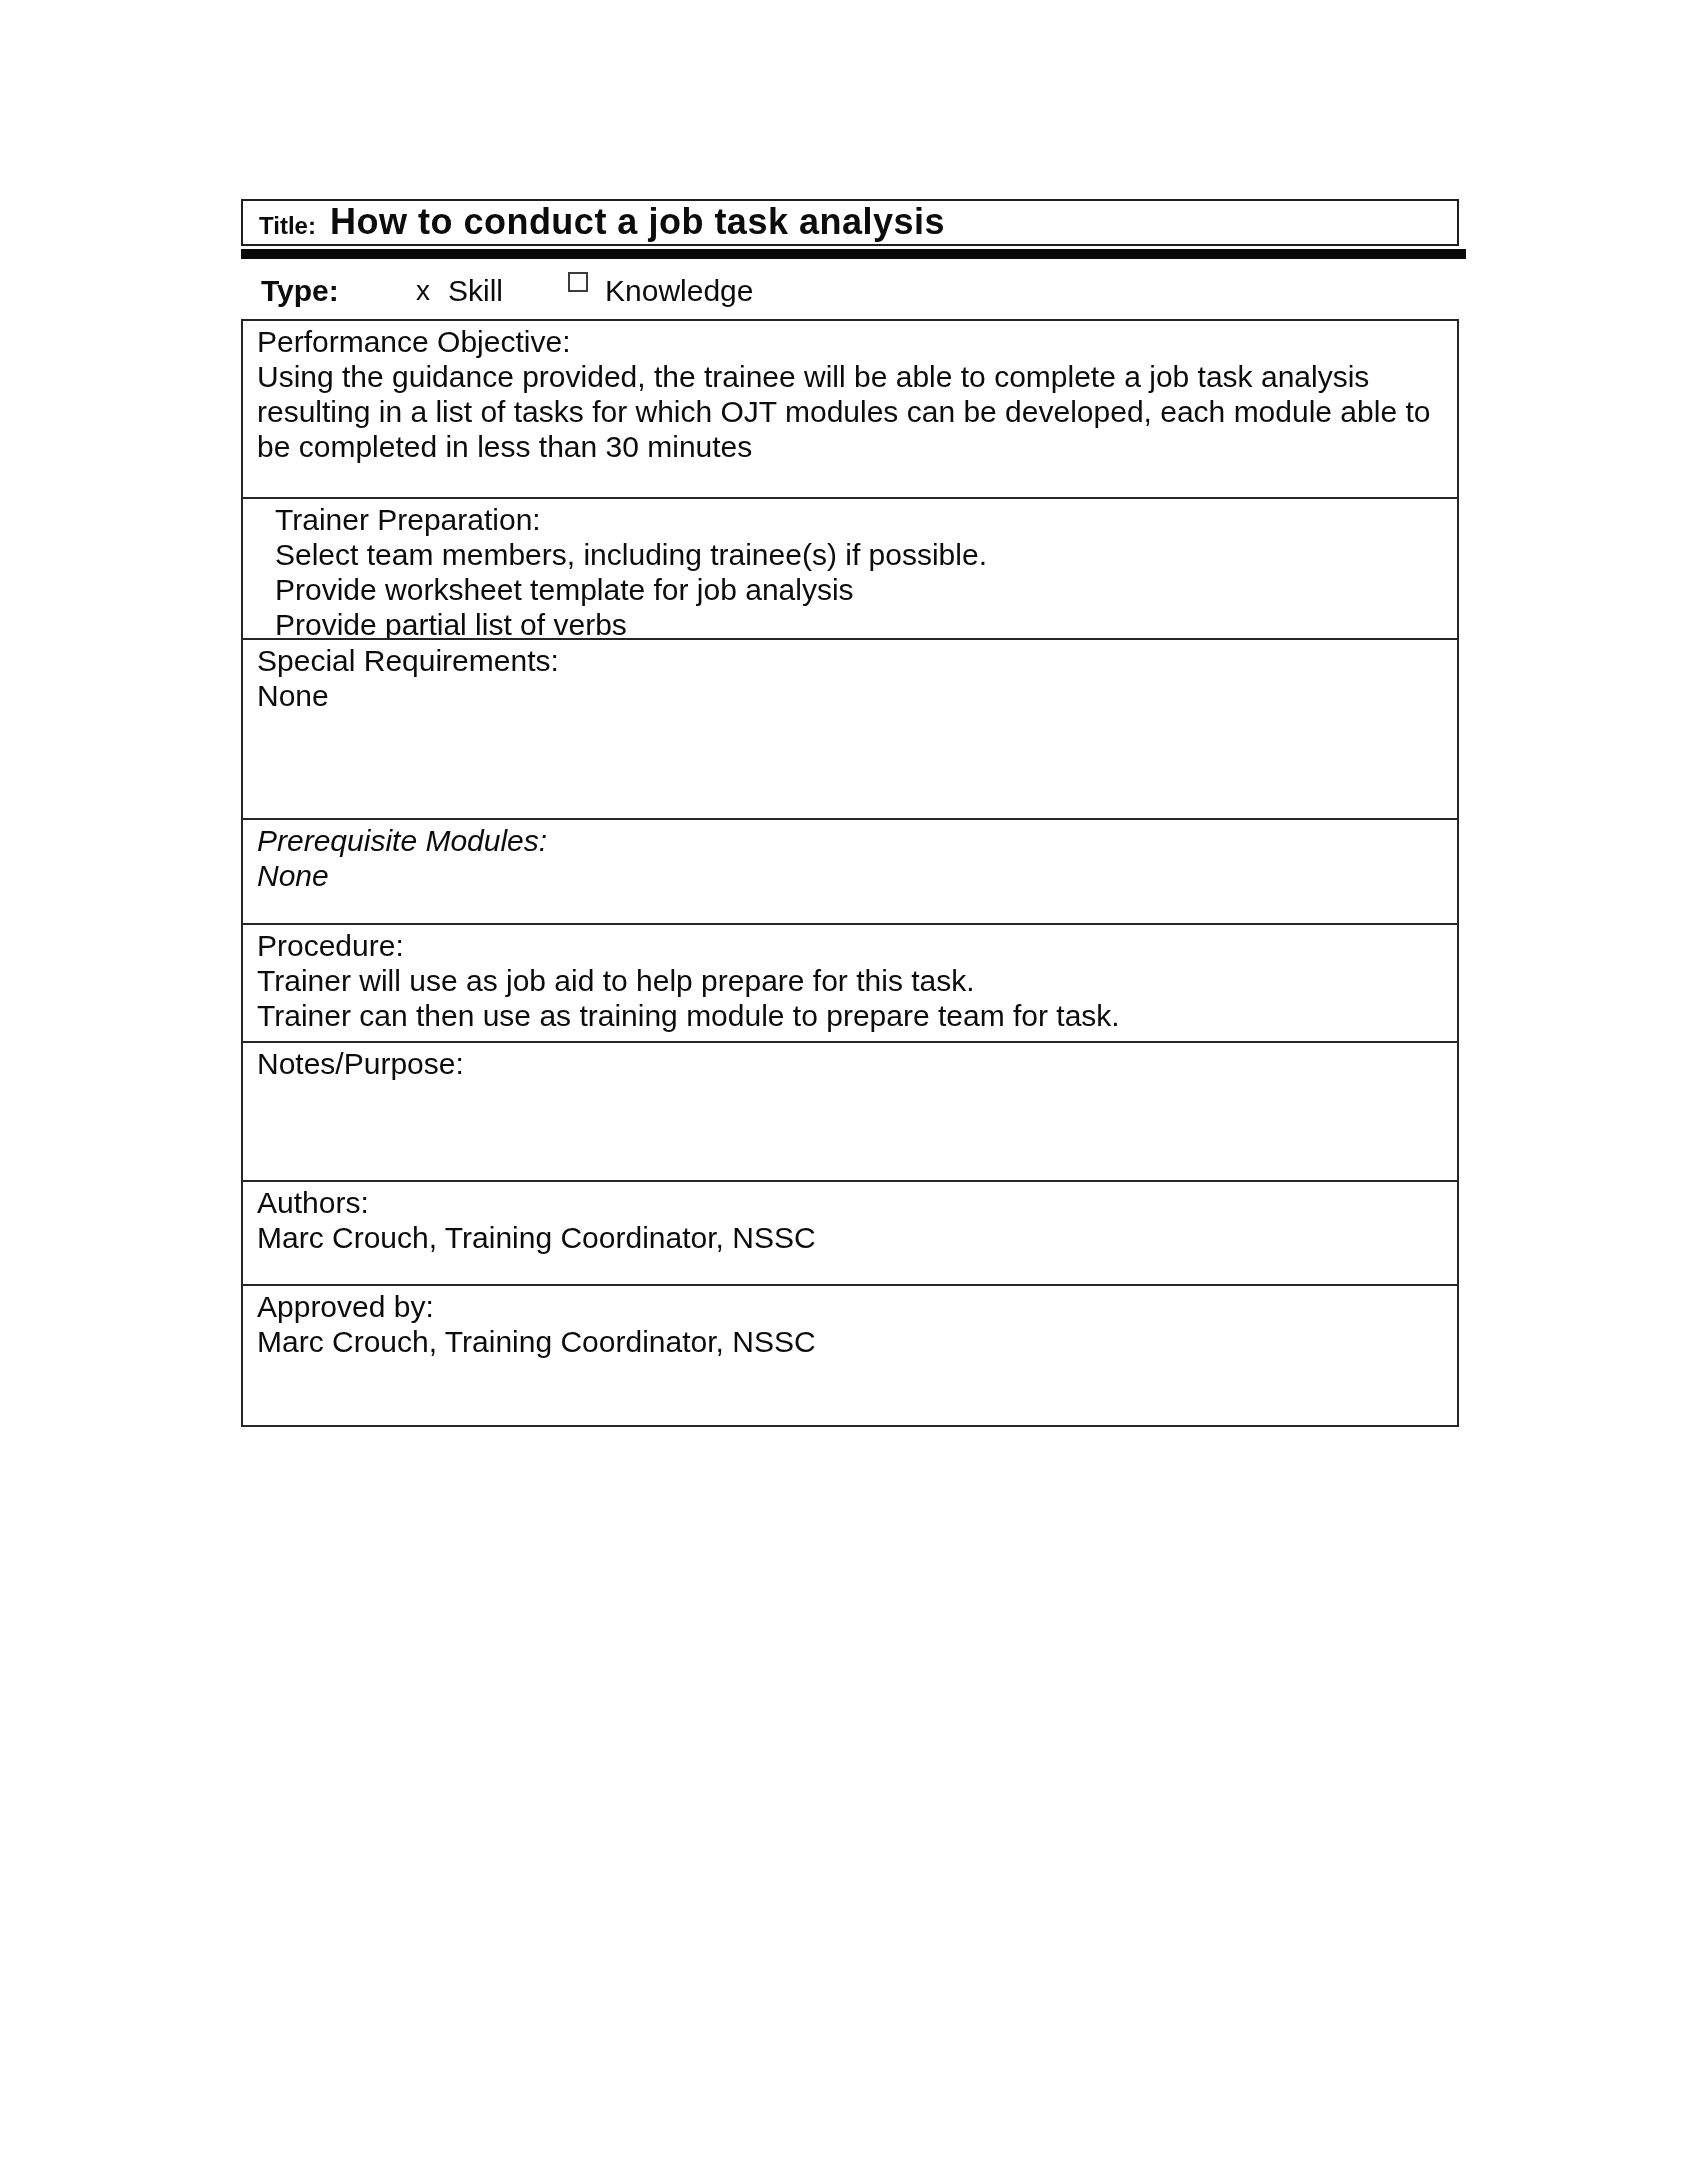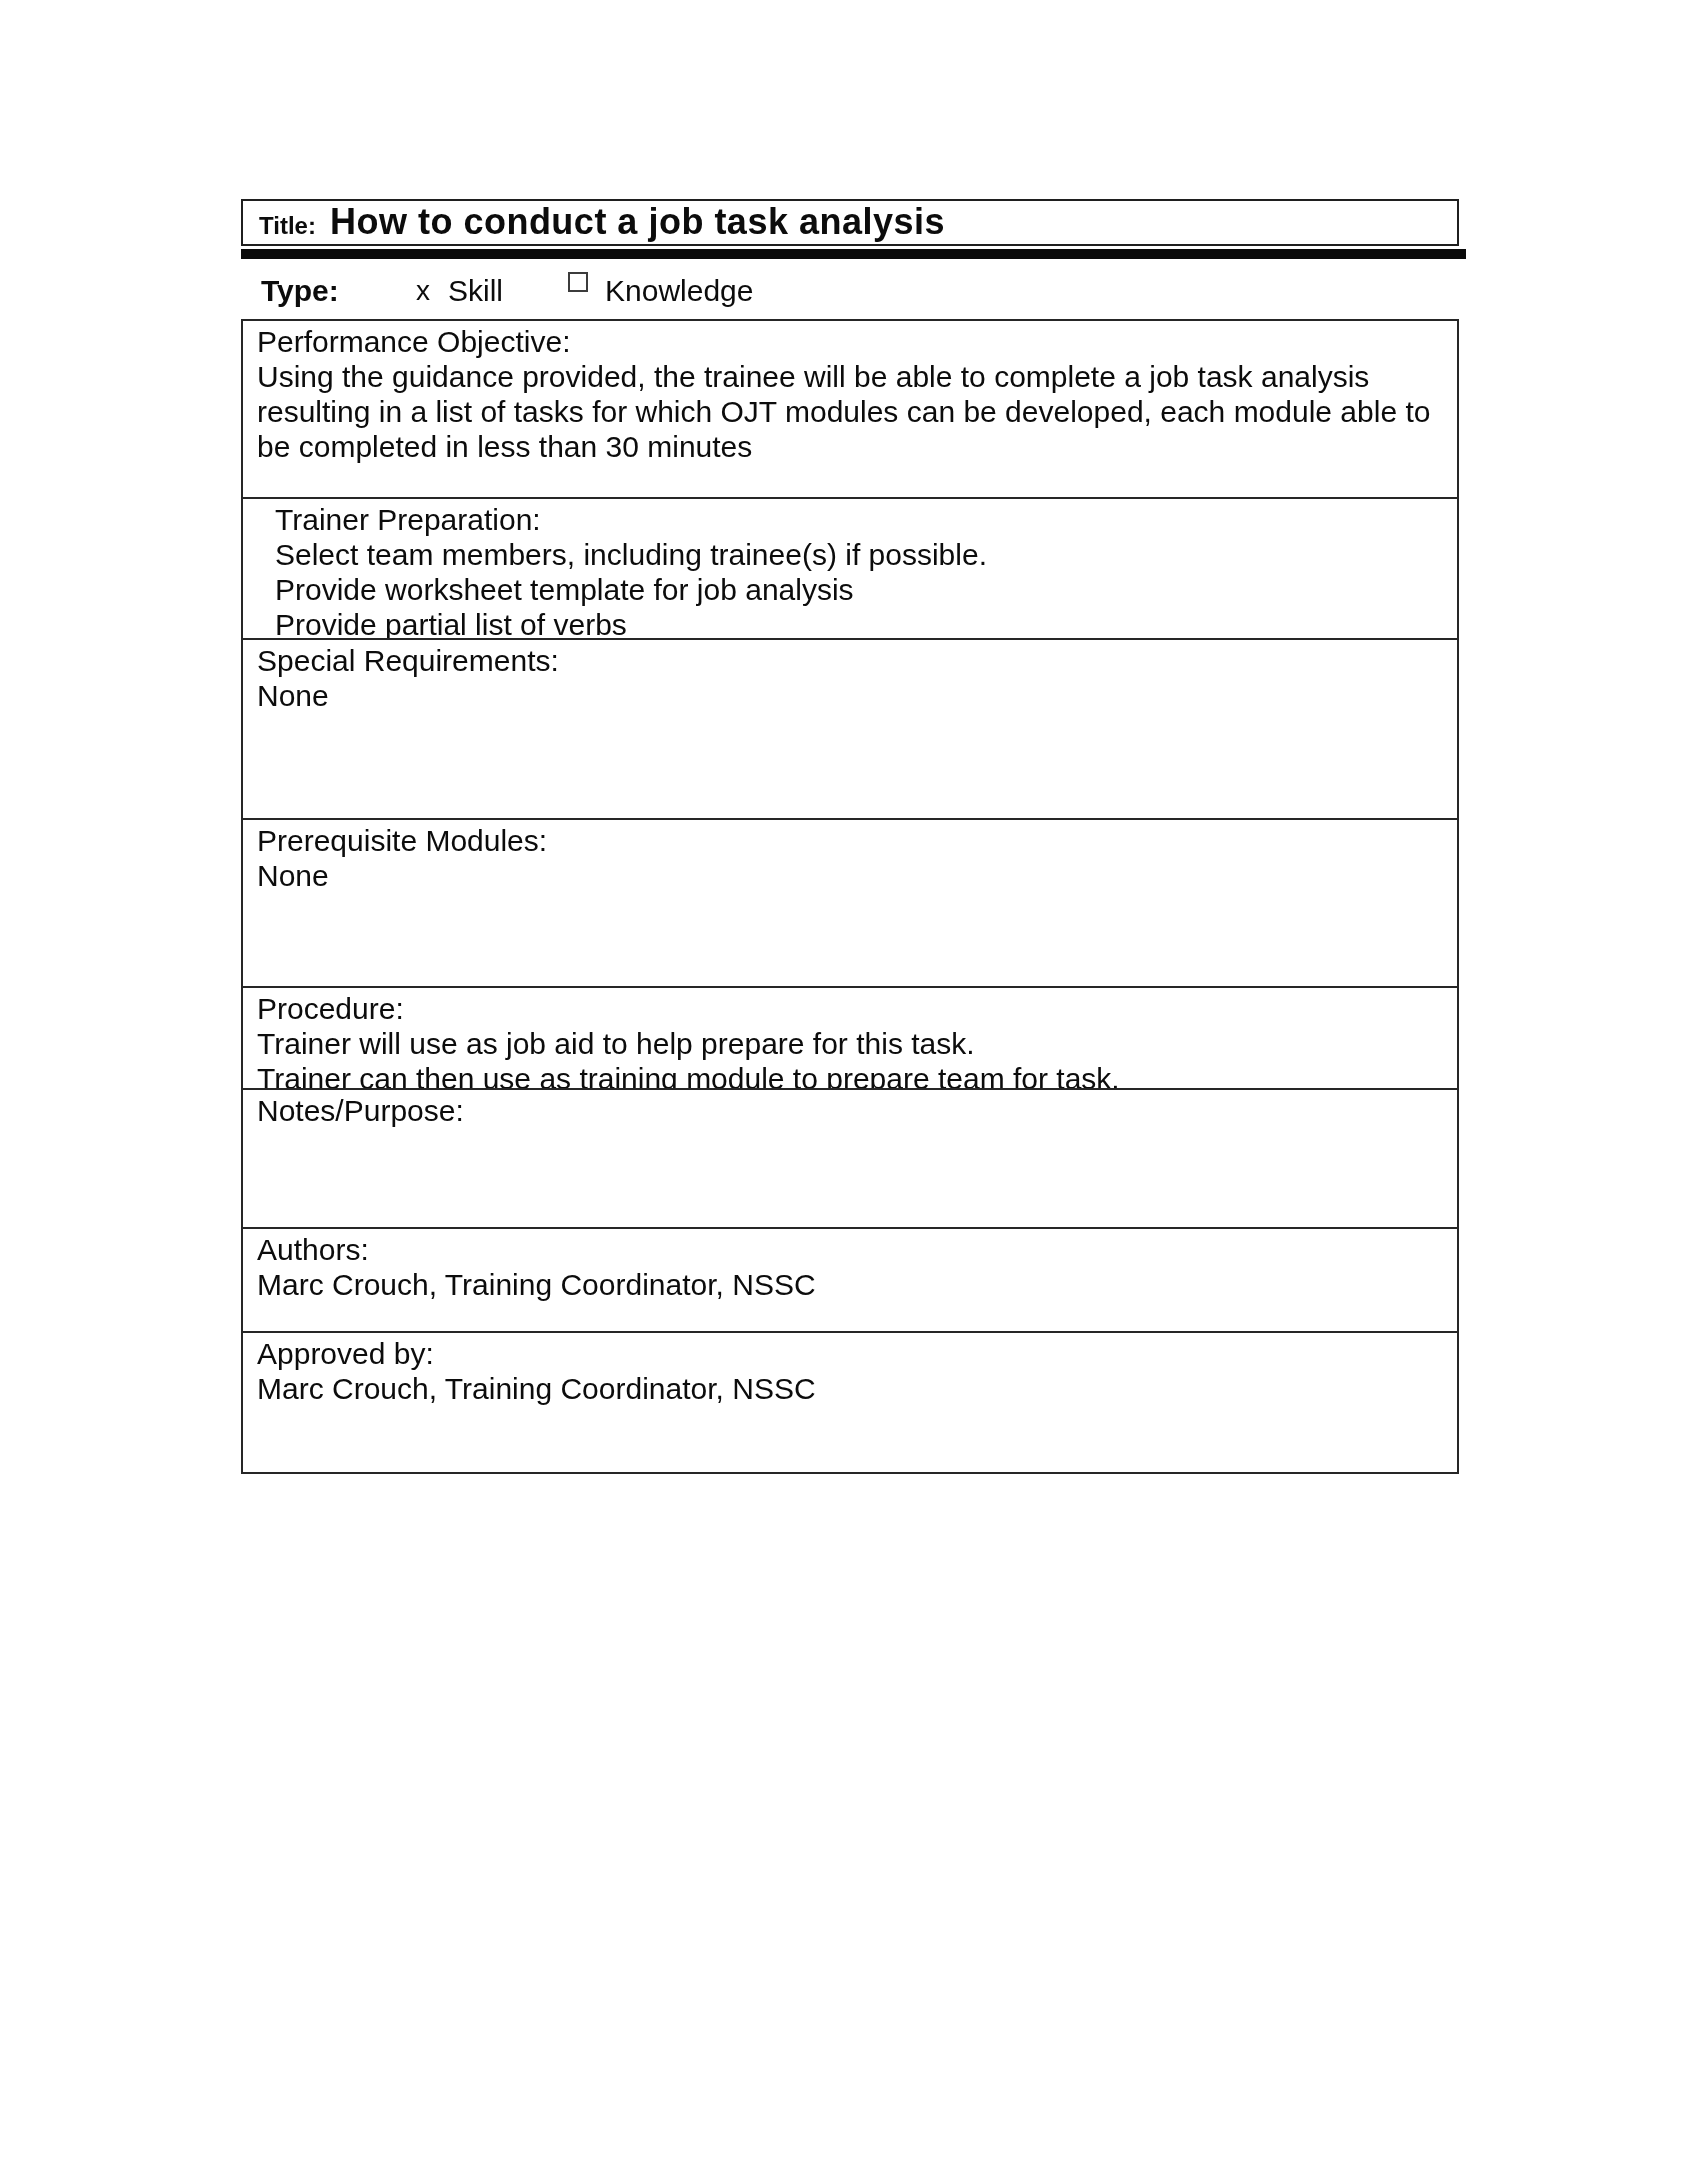--- a/index.html
+++ b/index.html
@@ -76,22 +76,22 @@
   }
   .form-row {
     border-top: 2px solid #262626;
     padding: 3px 14px 0 14px;
     overflow: hidden;
   }
   .form-row:first-child { border-top: none; }
   .form-row:nth-child(1) { height: 176px; border-radius: 23px; }
   .form-row:nth-child(2) { height: 141px; padding-left: 32px; }
   .form-row:nth-child(3) { height: 180px; }
-  .form-row:nth-child(4) { height: 168px; }
-  .form-row:nth-child(5) { height: 102px; }
+  .form-row:nth-child(4) { height: 105px; font-style: italic; }
+  .form-row:nth-child(5) { height: 118px; }
   .form-row:nth-child(6) { height: 139px; }
   .form-row:nth-child(7) { height: 104px; }
   .form-row:nth-child(8) { height: 141px; }
 
   .row-label, .row-body {
     font-size: 30px;
     line-height: 35px;
     color: #0c0c0c;
   }
   .row-body { white-space: pre-line; }

